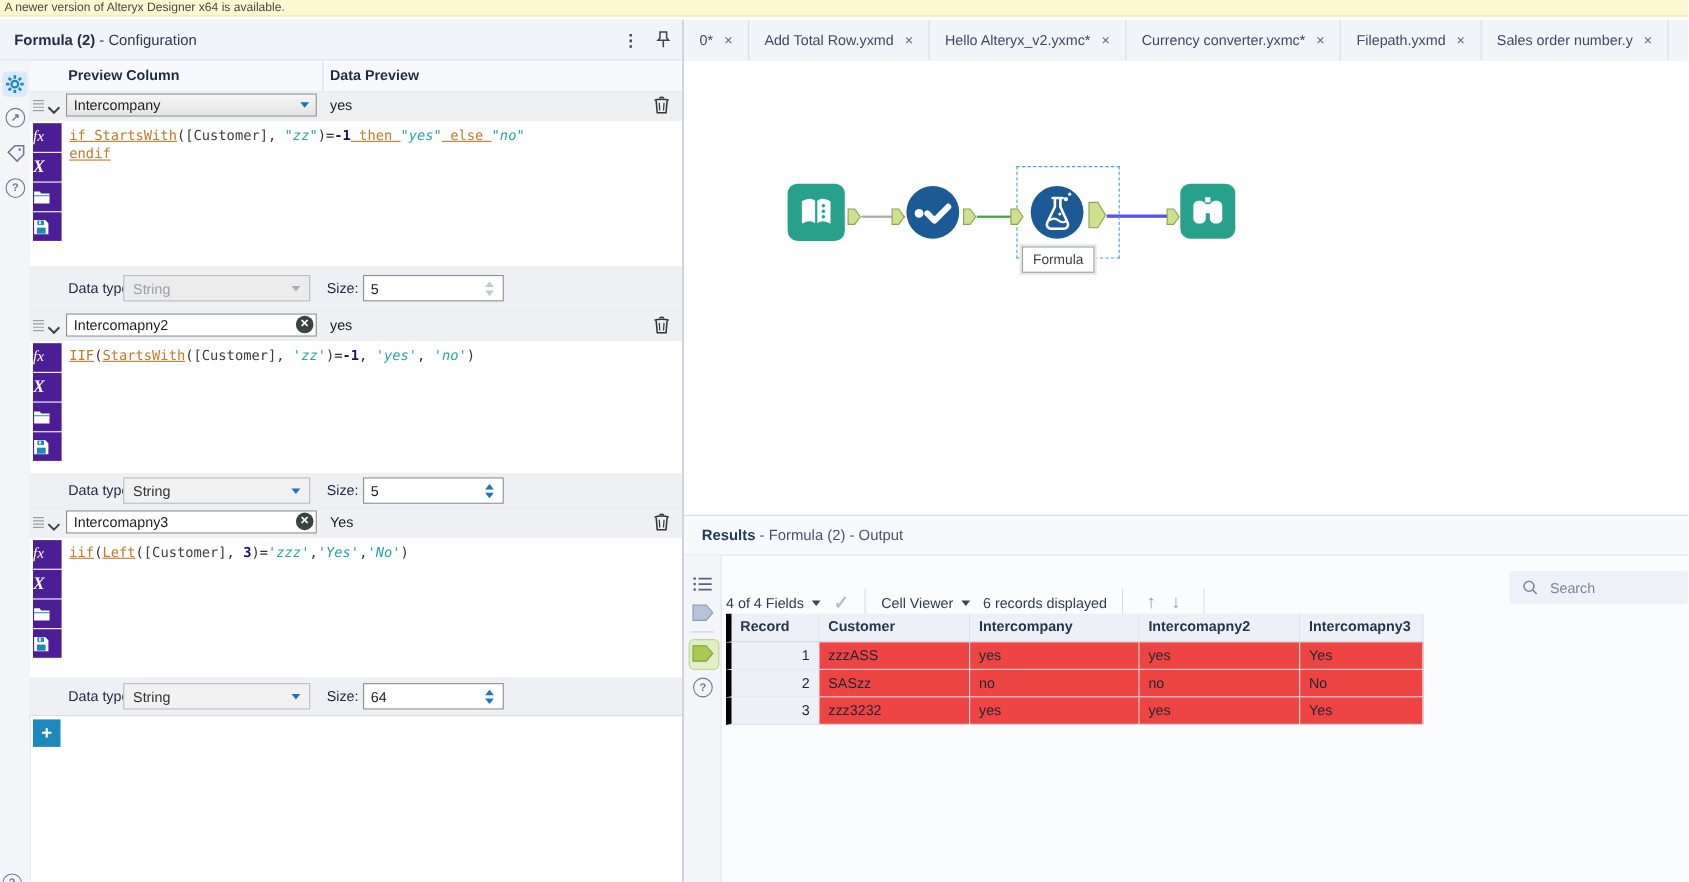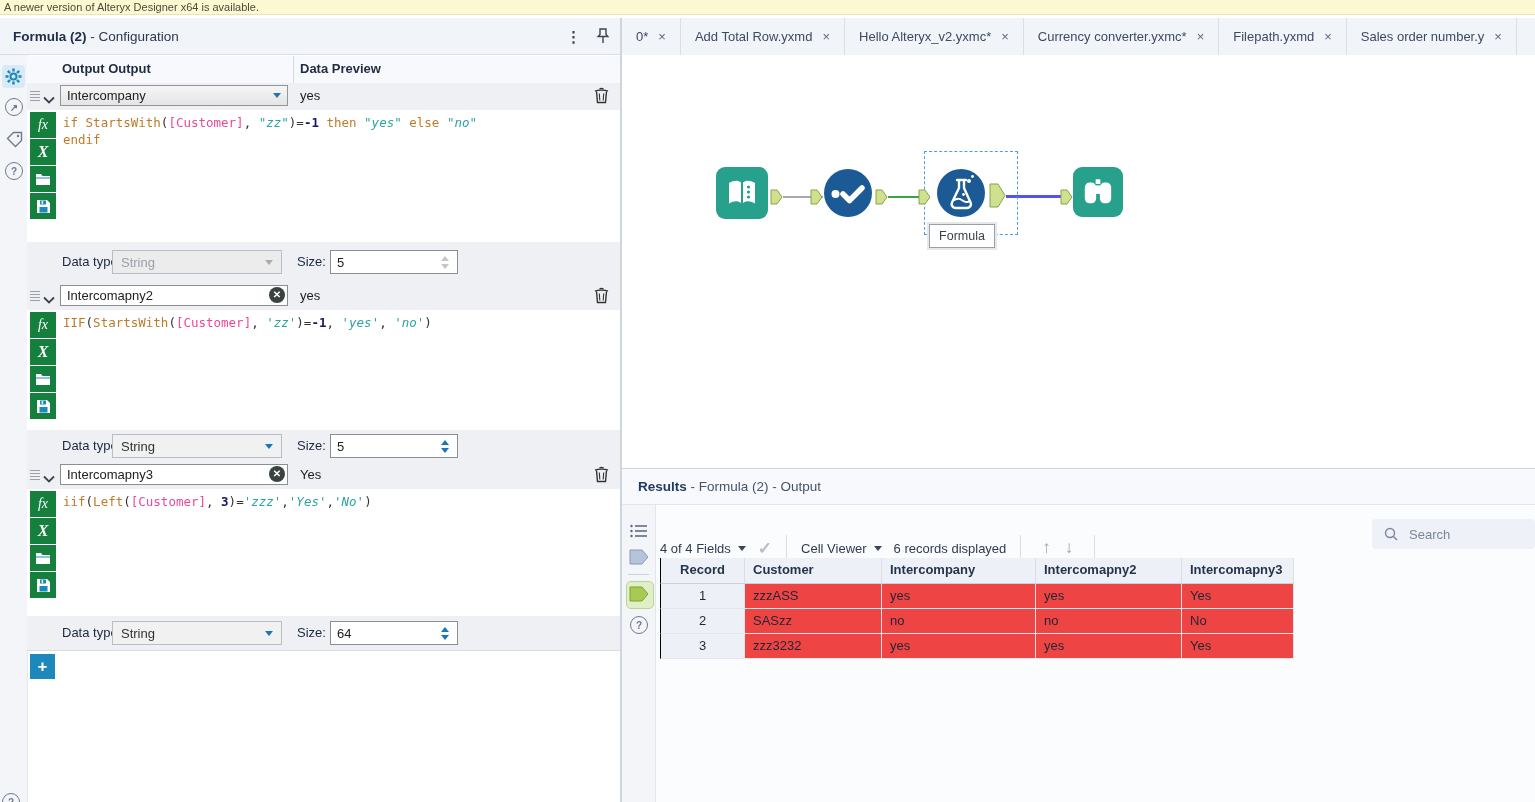--- a/index.html
+++ b/index.html
@@ -39,28 +39,28 @@
   .namebox .caret{margin-left:auto;}
   .nameinput{position:absolute;left:33px;top:2px;width:228px;height:21px;box-sizing:border-box;border:1px solid #8a8f94;
              background:#fff;font-family:"Liberation Sans",sans-serif;font-size:13px;color:#222;padding:0 22px 0 6px;}
   .clearx{position:absolute;left:242px;top:4px;width:16px;height:16px;border-radius:50%;background:#3a443f;color:#fff;
           font-size:10px;line-height:16px;text-align:center;font-weight:bold;}
   .preview{position:absolute;left:273px;top:5px;color:#1c1c1c;}
   .trash{position:absolute;left:567px;top:4px;}
 
   .editor{left:27px;width:593px;background:#fff;border-bottom:1px solid #e4e7ec;}
   .btncol{position:absolute;left:3px;top:2px;width:26px;}
-  .bluebtn{width:26px;height:26px;background:#15803d;margin-bottom:1px;display:flex;align-items:center;justify-content:center;
+  .bluebtn{width:26px;height:26px;background:#4c1d95;margin-bottom:1px;display:flex;align-items:center;
            color:#fff;box-sizing:border-box;}
   .fxit{font-family:"Liberation Serif",serif;font-style:italic;font-size:14px;}
   .Xit{font-family:"Liberation Serif",serif;font-style:italic;font-size:16px;font-weight:bold;}
   .code{position:absolute;left:36px;top:4px;right:6px;font-family:"DejaVu Sans Mono",monospace;font-size:12.5px;
         line-height:17px;color:#333;white-space:pre;}
-  .tok-kw{color:#bf7b2a;}
-  .tok-var{color:#ec4899;}
+  .tok-kw{color:#bf7b2a;text-decoration:underline;}
+  .tok-var{color:#404040;}
   .tok-str{color:#2aa5a0;font-style:italic;}
   .tok-num{color:#16165e;font-weight:bold;}
   .tok-pl{color:#333;}
 
   .dtrow{left:27px;width:593px;background:#eef0f4;border-bottom:1px solid #d8dce4;}
   .dtlabel{position:absolute;left:35px;color:#1c2740;}
   .dtdrop{position:absolute;left:85px;width:170px;height:24px;box-sizing:border-box;border:1px solid #b9bdc4;
           background:#f1f1f1;display:flex;align-items:center;padding:0 8px;color:#333;}
   .dtdrop.disabled{color:#9aa0a8;background:#ececec;}
   .dtdrop .caret{margin-left:auto;}
@@ -117,21 +117,21 @@
   #search-box{left:1372px;top:519px;width:163px;height:30px;background:#eef1f7;border-radius:4px;display:flex;
               align-items:center;padding-left:12px;box-sizing:border-box;}
   #search-box input{border:0;outline:0;background:transparent;margin-left:9px;font-family:"Liberation Sans",sans-serif;
                     font-size:13px;color:#4a5568;width:110px;}
   #search-box input::placeholder{color:#7a8699;}
 
   #results-table{left:660px;top:558px;}
   .trow{display:flex;}
   .tcell{box-sizing:border-box;height:25px;line-height:24px;padding:0 8px;background:#ef4444;
          border-right:1px solid #e2e7ee;border-bottom:1px solid #e2e7ee;color:#1e2636;overflow:hidden;}
-  .trow .tcell:first-child{border-left:1px solid #000000;text-align:center;}
+  .trow .tcell:first-child{border-left:5px solid #000000;}
   .thead .tcell{background:#edf1f7;font-weight:bold;color:#26334d;height:26px;border-bottom:1px solid #c9d1dd;
                 border-right:1px solid #d9dfe8;}
   .tcell.record{background:#edf1f7;text-align:right;}
 </style>
 </head>
 <body>
 
 <div id="banner" class="abs">
   <span>A newer version of Alteryx Designer x64 is available.</span>
 </div>
@@ -168,21 +168,21 @@
         <circle cx="12" cy="5" r="1.2" fill="#6f7a90"></circle>
       </svg>
   </div>
   <div class="rail-ic" style="top:106px;">
     <span class="circ">?</span>
   </div>
 </div>
 <div id="partial-help" class="abs"><span class="circ">?</span></div>
 
 <div class="colhdr abs">
-  <span class="h1">Output Output</span>
+  <span class="h1">Preview Column</span>
   <span class="h2">Data Preview</span>
   <span class="vline"></span>
 </div>
 
 <div class="frow abs" style="top:83px;">
   <span class="drag"><svg width="10" height="12">
         <g stroke="#9aa0a8" stroke-width="1.1">
           <path d="M0 1.5h10M0 4.5h10M0 7.5h10M0 10.5h10"></path>
         </g>
       </svg></span>

